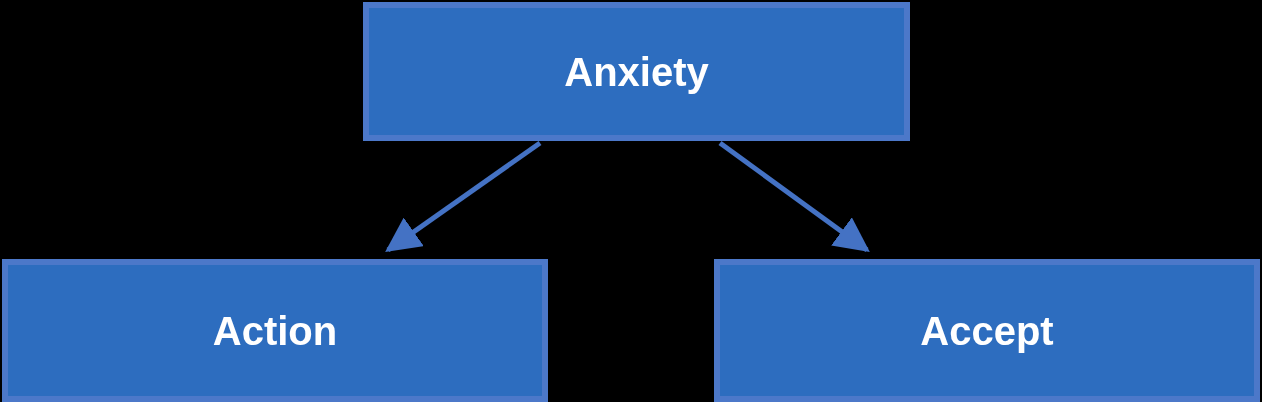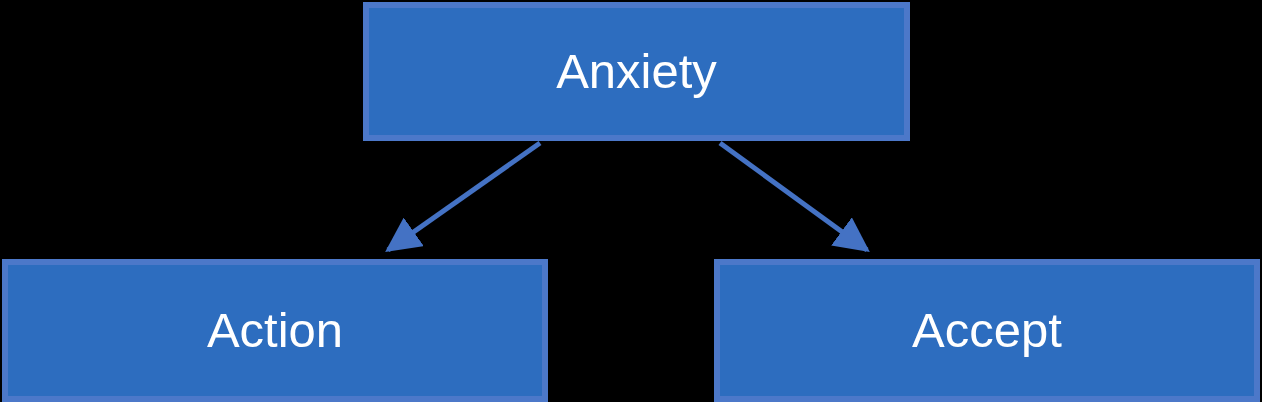--- a/index.html
+++ b/index.html
@@ -24,23 +24,24 @@
   .node {
     position: absolute;
     background: var(--node-fill);
     border: 6px solid var(--node-border);
     display: flex;
     align-items: center;
     justify-content: center;
   }
   .node .label {
     color: var(--text);
-    font-size: 49px;
+    font-size: 40px;
     line-height: 1;
     white-space: nowrap;
+    font-weight: bold;
   }
   .node-anxiety { left: 363px; top: 2px;   width: 547px; height: 139px; }
   .node-action  { left: 2px;   top: 259px; width: 546px; height: 143px; }
   .node-accept  { left: 714px; top: 259px; width: 546px; height: 143px; }
   svg.edges {
     position: absolute;
     left: 0; top: 0;
     width: 1262px; height: 402px;
     pointer-events: none;
   }

